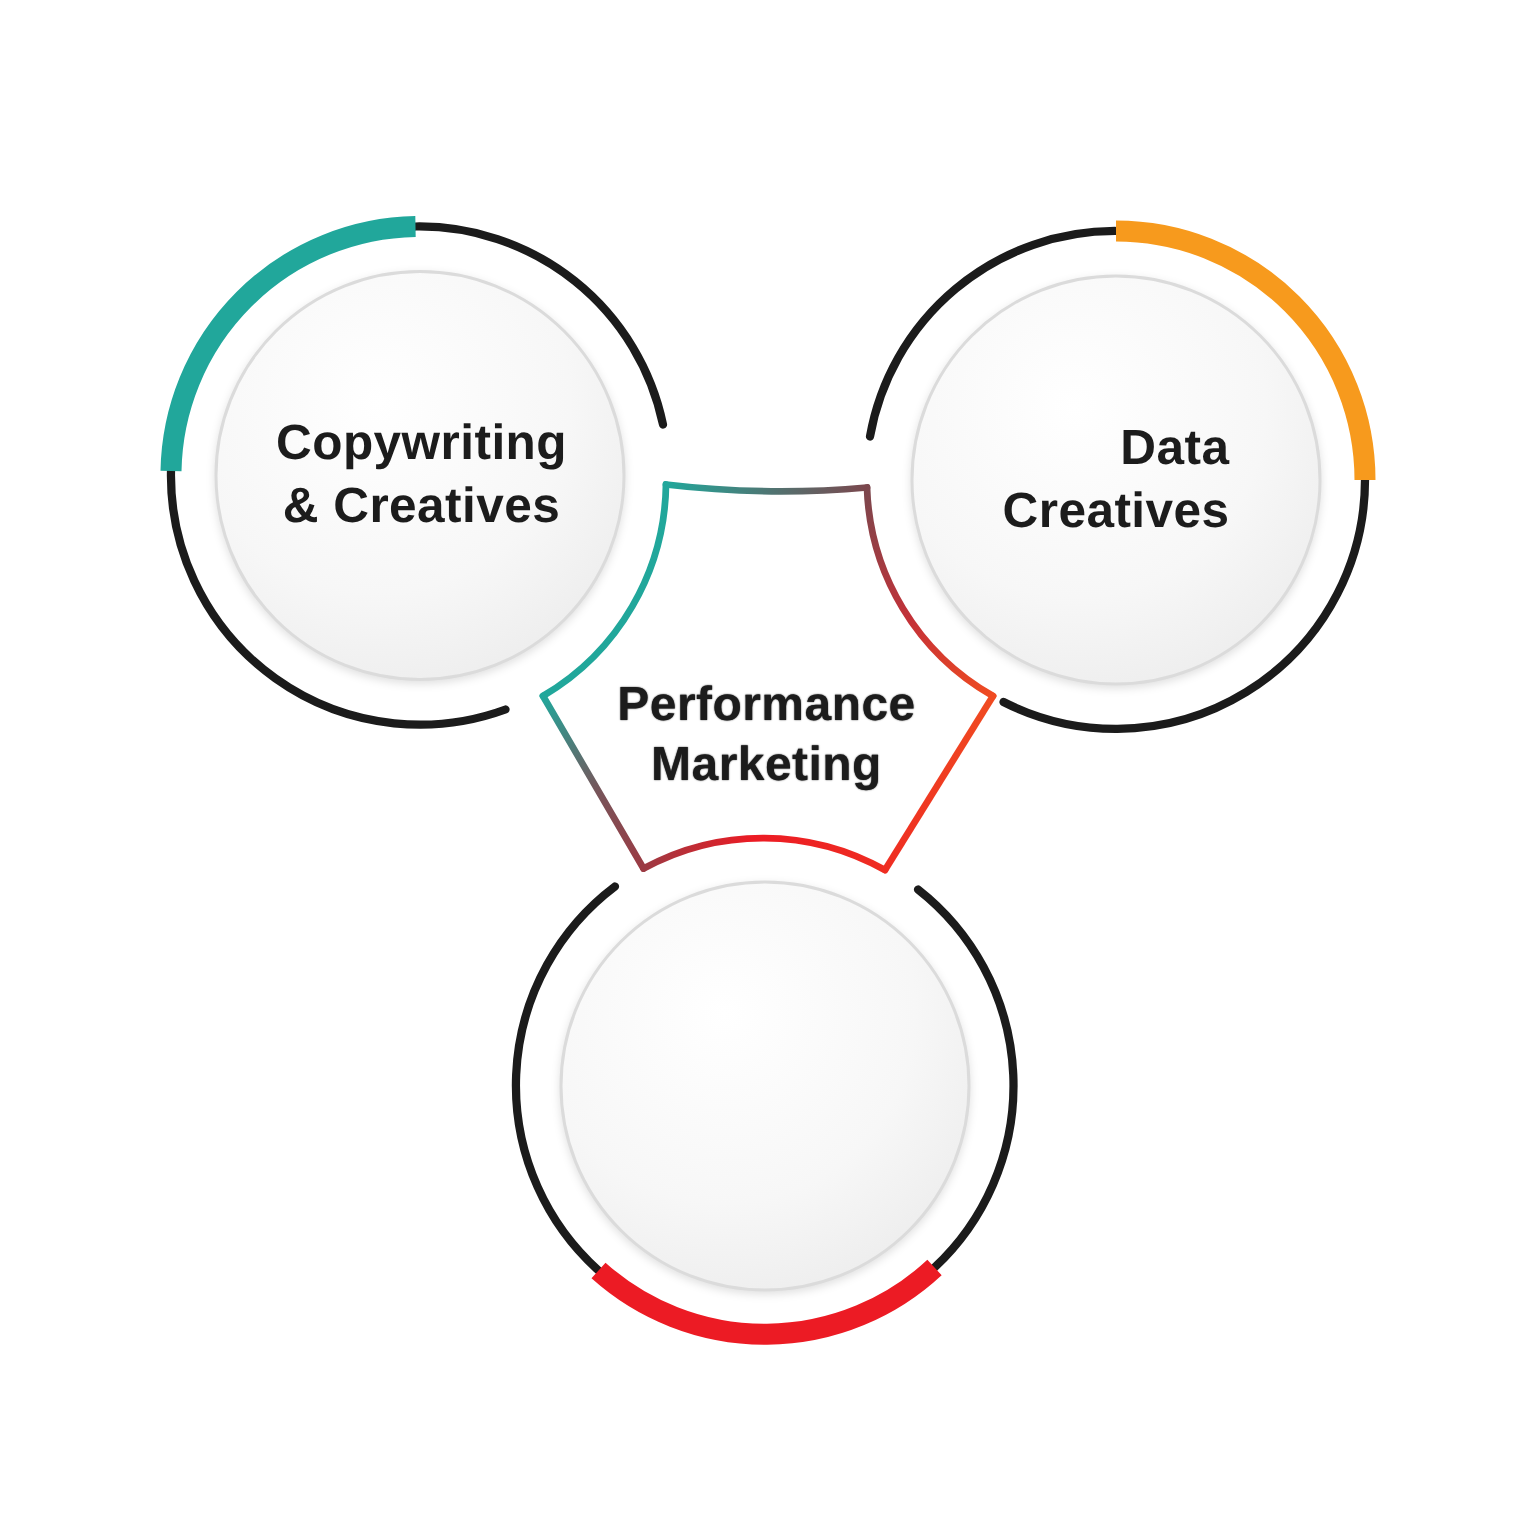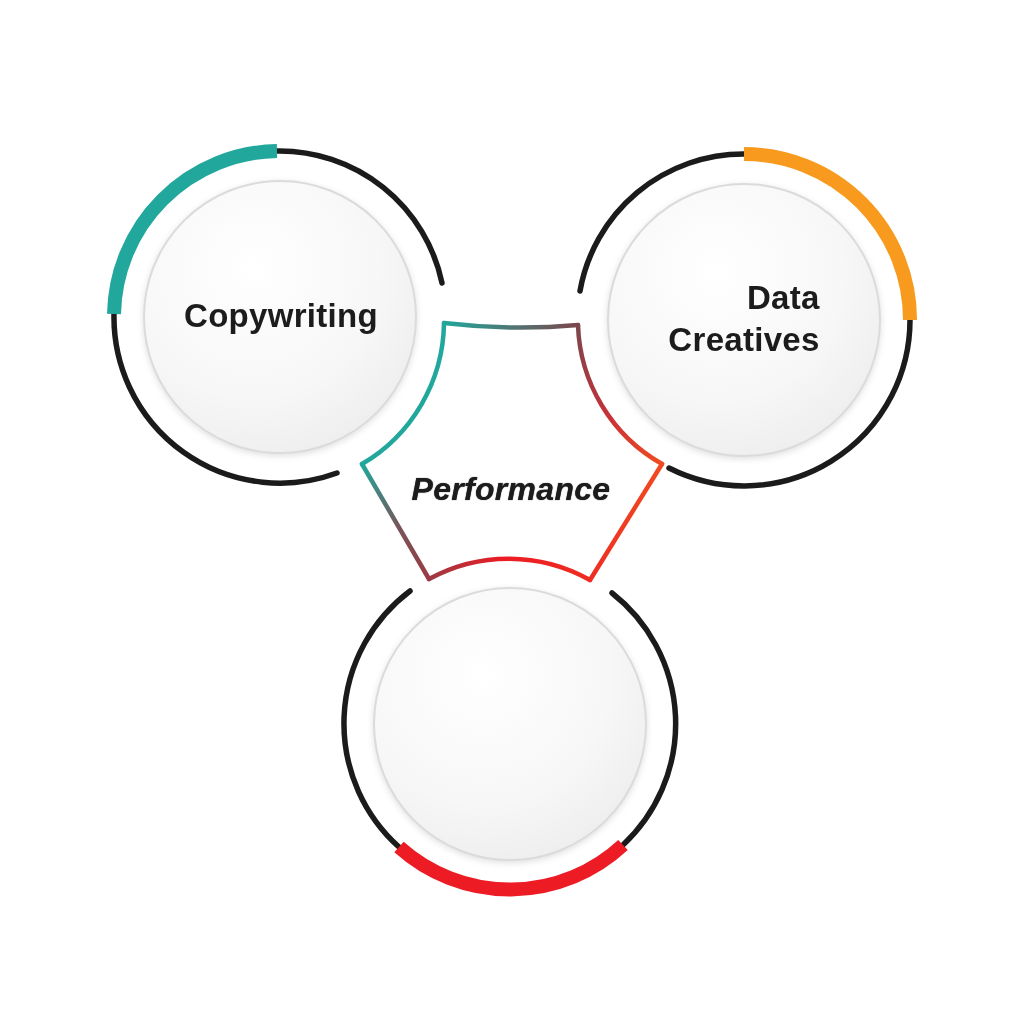--- a/index.html
+++ b/index.html
@@ -14,21 +14,20 @@
   .label{
     position:absolute;transform:translate(-50%,-50%);
     text-align:center;color:var(--text,#1c1c1c);
     font-weight:700;font-size:33px;line-height:42px;letter-spacing:0.3px;
     white-space:nowrap;
   }
   .label span{display:block;}
   .center-label{
     font-size:32px;line-height:40px;
     text-shadow:0 0 1px rgba(0,0,0,0.9);
-    font-style:italic;
   }
 </style>
 </head>
 <body>
 
 <div class="canvas">
 
   <svg width="1024" height="1024" viewBox="0 0 1024 1024">
     <defs>
       <radialGradient id="circleFill" cx="0.40" cy="0.32" r="0.85">
@@ -83,25 +82,27 @@
       <path d="M 444,311 Q 511,319 578,313" stroke="url(#gTop)"></path>
       <path d="M 578,313 A 166 166 0 0 0 662,452" stroke="url(#gTR)"></path>
       <path d="M 662,452 L 590,568" stroke="url(#gRight)"></path>
       <path d="M 590,568 A 166 166 0 0 0 429,567" stroke="url(#gBottom)"></path>
       <path d="M 429,567 L 362,452" stroke="url(#gLeft)"></path>
     </g>
   </svg>
 
   <div class="label" style="left:281px;top:304px;">
     <span>Copywriting</span>
+    <span>&amp; Creatives</span>
   </div>
 
   <div class="label" style="left:744px;top:307px;text-align:right;">
     <span>Data</span>
     <span>Creatives</span>
   </div>
 
 
   <div class="label center-label" style="left:511px;top:477px;">
     <span>Performance</span>
+    <span>Marketing</span>
   </div>
 
 </div>
 
 </body></html>

